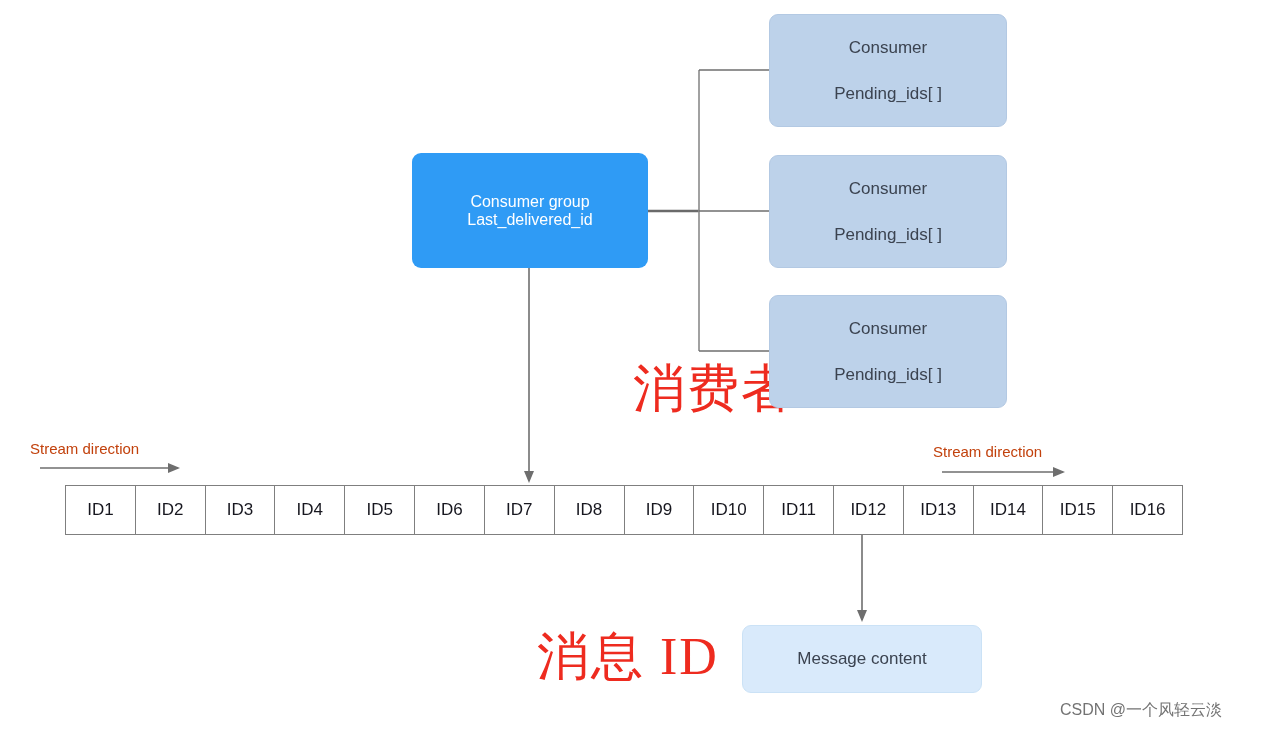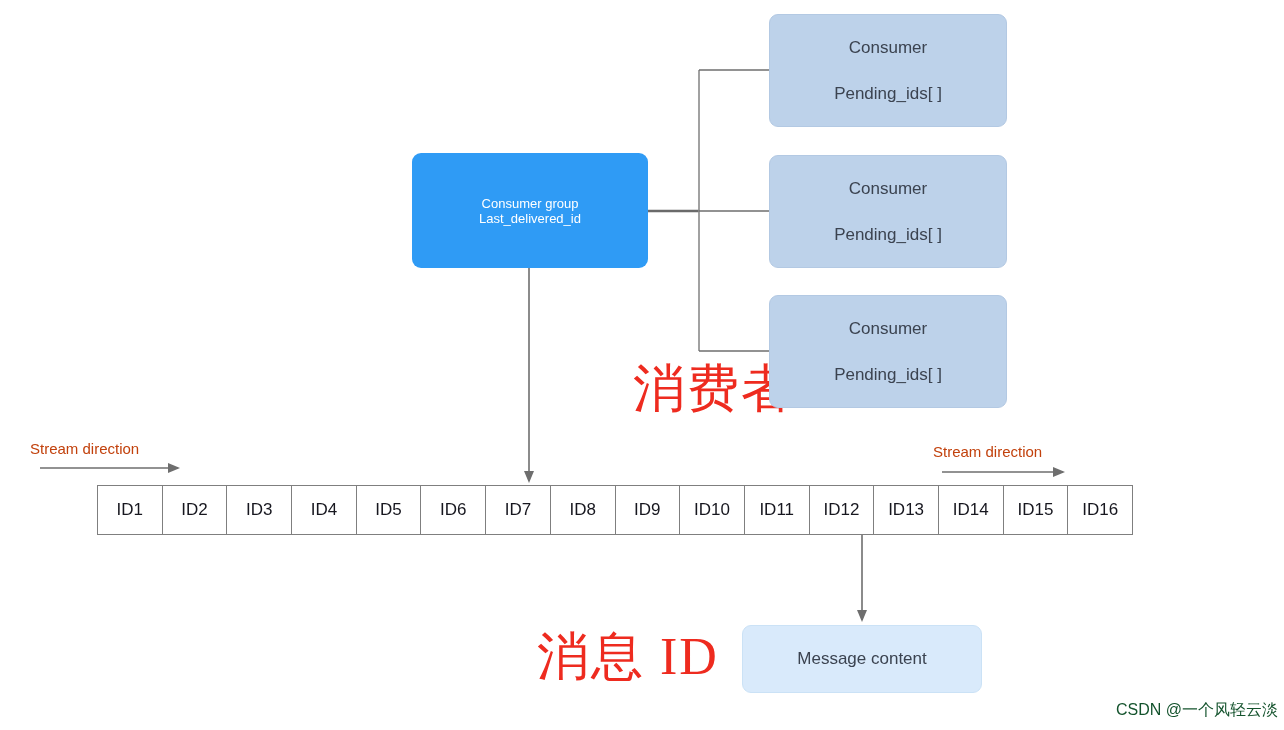--- a/index.html
+++ b/index.html
@@ -15,21 +15,21 @@
   .box {
     position: absolute;
     border-radius: 9px;
     display: flex; flex-direction: column;
     align-items: center; justify-content: center;
     text-align: center;
   }
   .cg-box {
     left: 412px; top: 153px; width: 236px; height: 115px;
     background: #2f9bf5;
-    color: #ffffff; font-size: 13px;
+    color: #ffffff; font-size: 16px;
   }
   .consumer-box {
     left: 769px; width: 238px; height: 113px;
     background: #bdd2ea;
     border: 1px solid #b3c9e3;
     color: #3b4350; font-size: 17px;
     gap: 26px;
   }
   .consumer-box.c1 { top: 14px; }
   .consumer-box.c2 { top: 155px; }
@@ -56,39 +56,37 @@
 
   .stream-dir {
     position: absolute;
     color: #c2410c; font-size: 15px; white-space: nowrap;
   }
   .sd-left { left: 30px; top: 440px; }
   .sd-right { left: 933px; top: 443px; }
 
   .stream-row {
     position: absolute;
-    left: 65px; top: 485px; width: 1036px; height: 50px;
+    left: 65px; top: 485px; width: 1118px; height: 50px;
     display: flex;
-    margin-left: 32px;
   }
   .stream-cell {
     flex: 1 1 0;
     background: #ffffff;
     border: 1px solid #7f7f7f;
     margin-left: -1px;
     display: flex; align-items: center; justify-content: center;
     font-size: 17px; color: #17171f;
   }
   .stream-cell:first-child { margin-left: 0; }
 
   .watermark {
     position: absolute;
     left: 1060px; top: 700px; width: 218px;
-    text-align: right;
-    color: #14532d; font-size: 16px; white-space: nowrap;
+    color: #737373; font-size: 16px; white-space: nowrap;
   }
 </style>
 </head>
 <body>
 
 <div class="canvas">
 
   <svg class="connectors" width="1284" height="730" viewBox="0 0 1284 730">
     <defs>
       <marker id="arrow" markerWidth="12" markerHeight="10" refX="10" refY="5" orient="auto" markerUnits="userSpaceOnUse">

